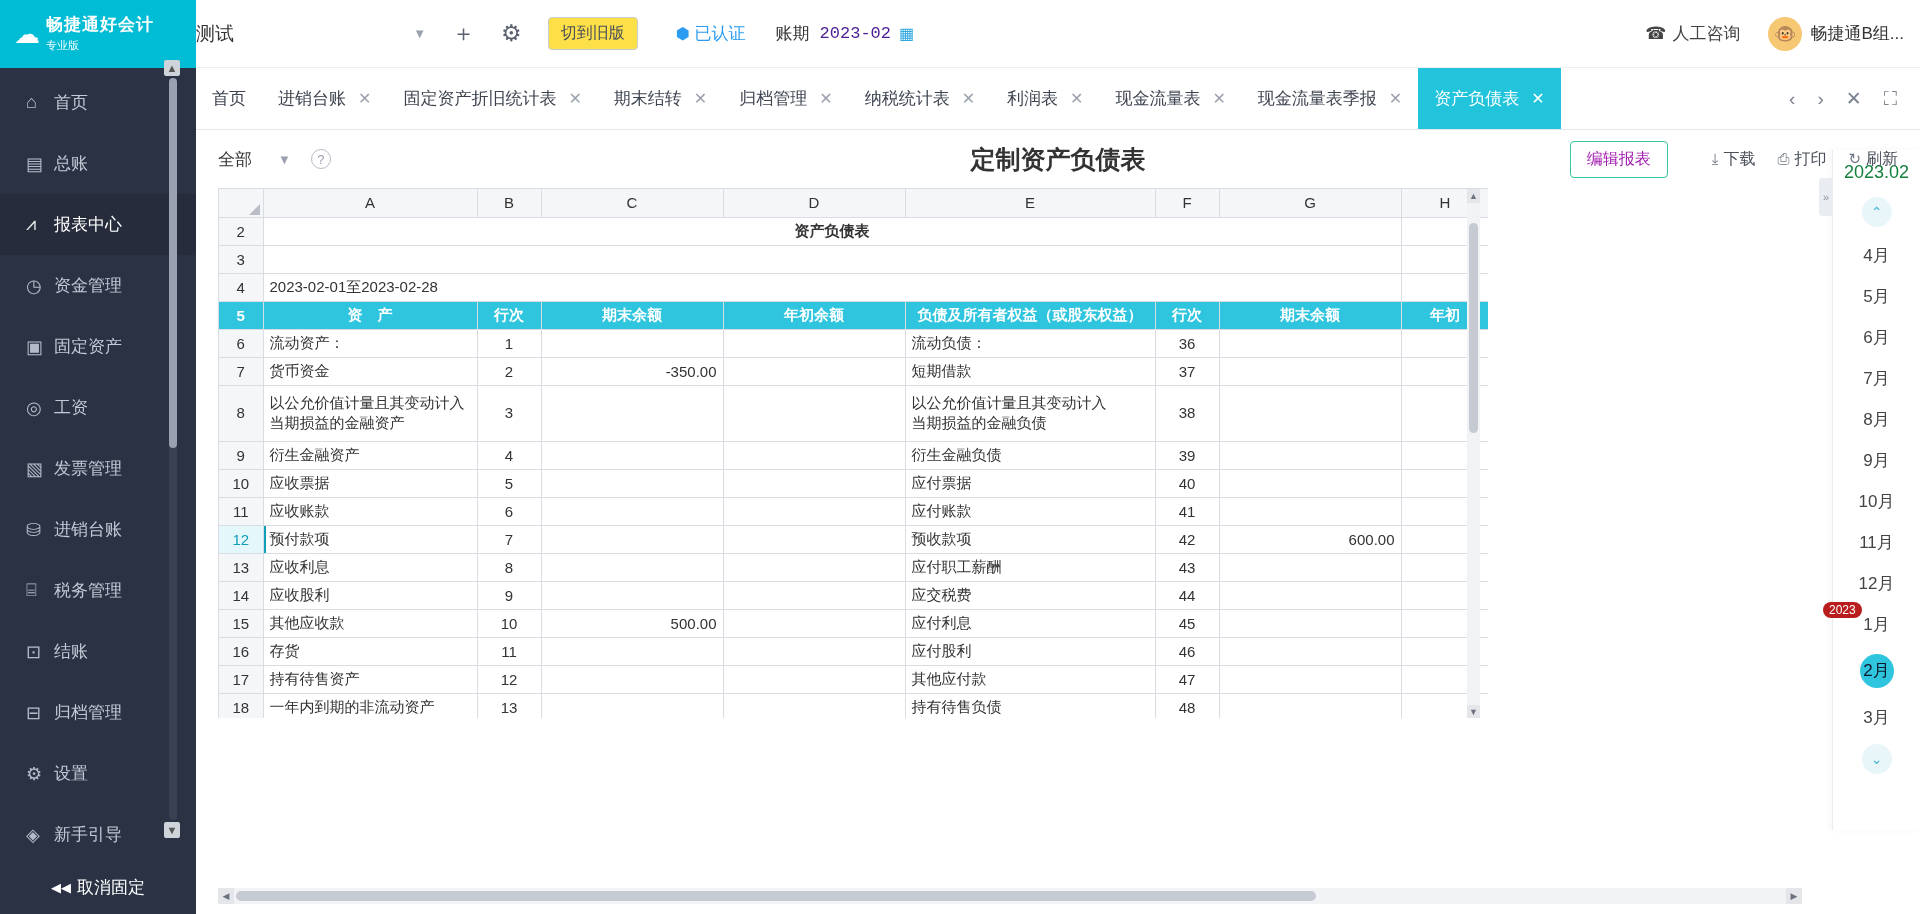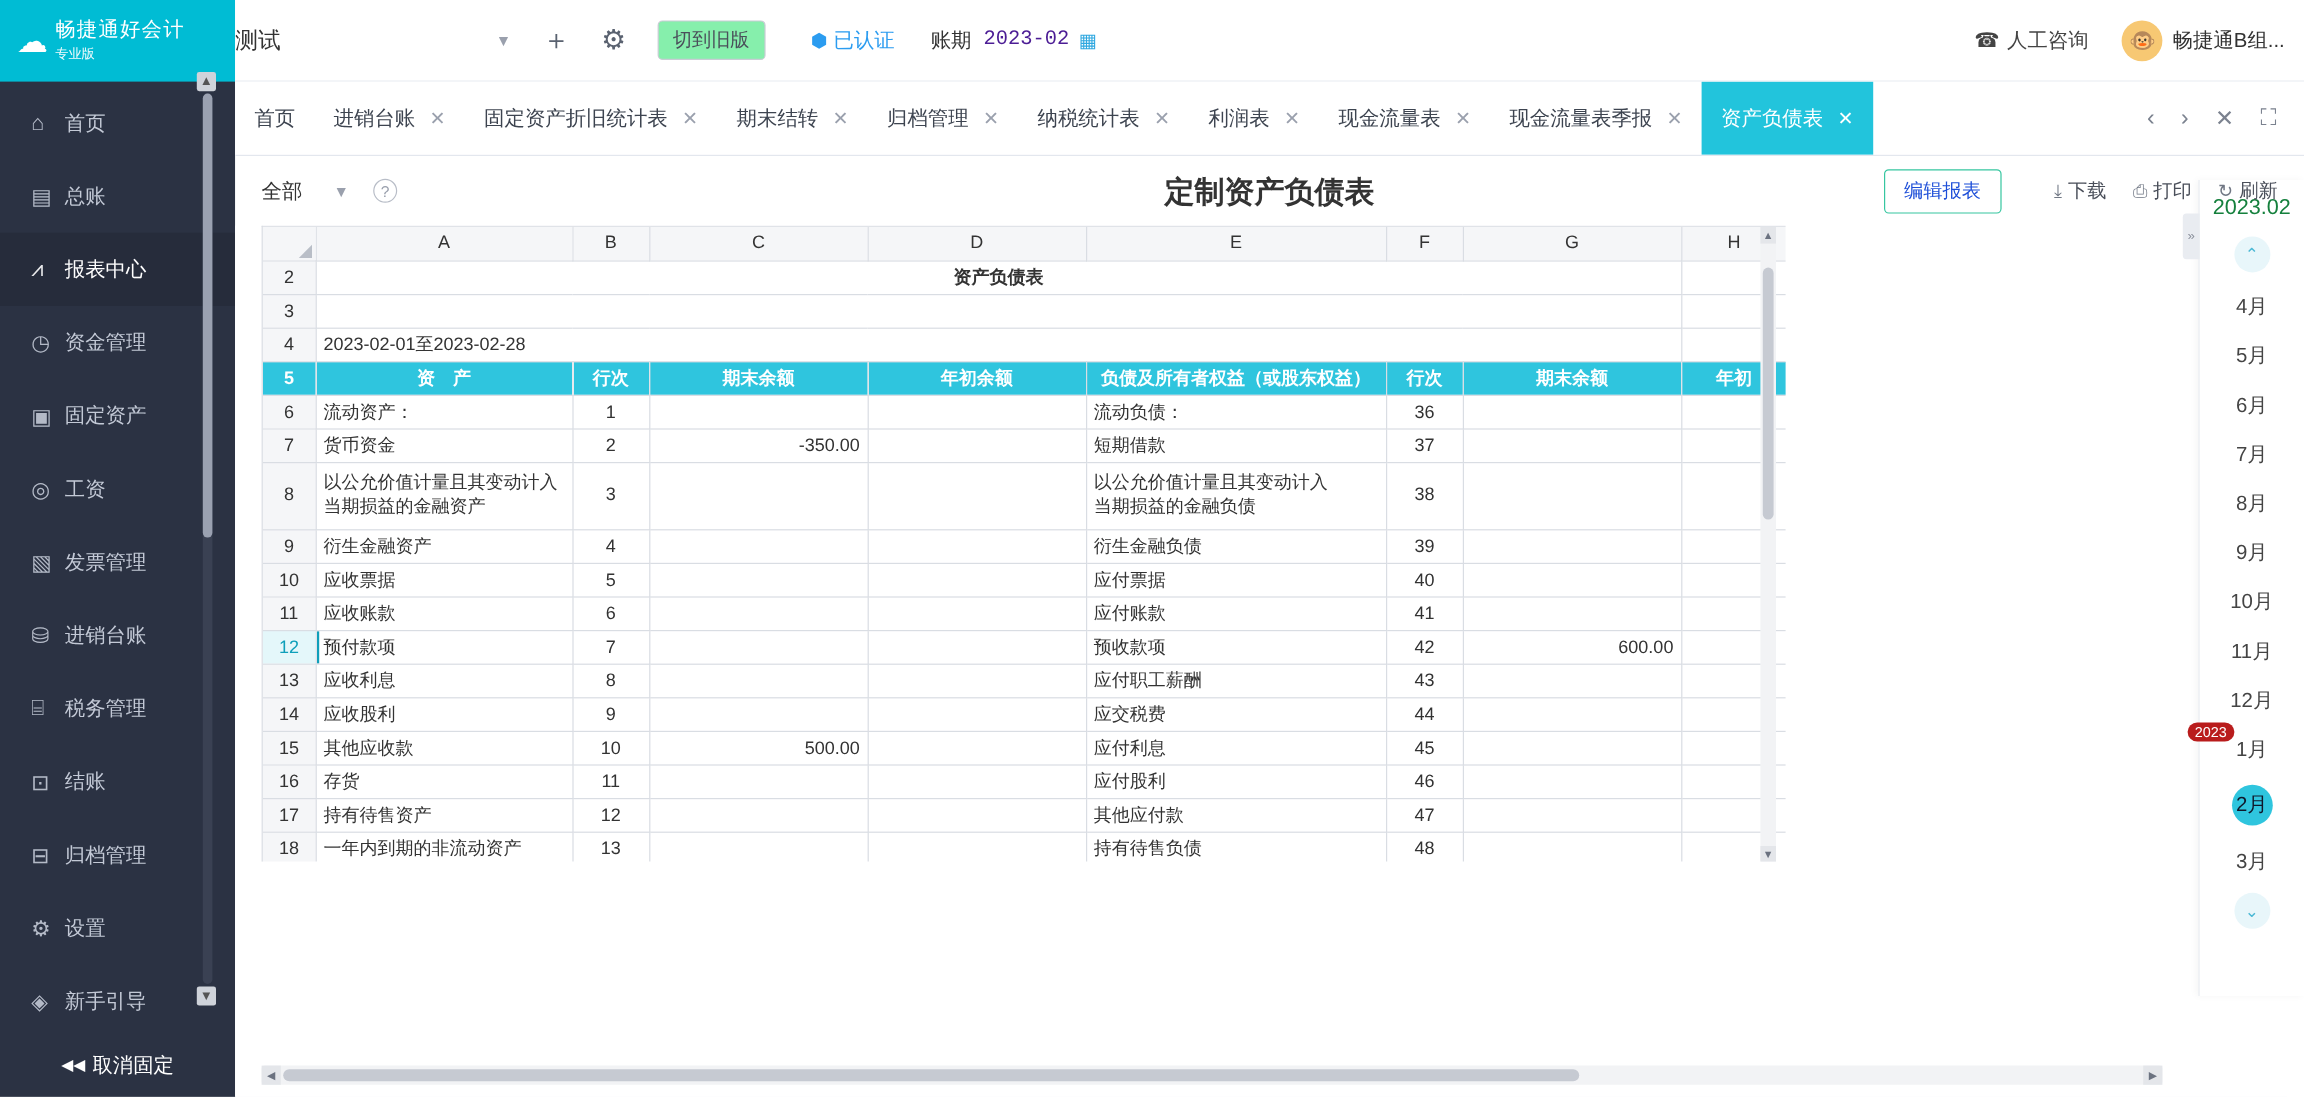--- a/index.html
+++ b/index.html
@@ -20,21 +20,21 @@
     position: relative;
   }
   .logo {
     height: 68px;
     background: #00b4d8;
     background: linear-gradient(90deg,#00bcd4,#00bcd4);
     display:flex; align-items:center; padding-left:14px; color:#fff;
   }
   .logo .cloud { font-size: 26px; margin-right:6px; line-height:1; }
   .logo .txt { line-height:1.15; }
-  .logo .t1 { font-size:17px; font-weight:normal; letter-spacing:1px;}
+  .logo .t1 { font-size:17px; font-weight:bold; letter-spacing:1px;}
   .logo .t2 { font-size:11px; opacity:.95; }
   .nav { padding-top:4px; height: 820px; overflow:hidden; }
   .nav-item {
     height: 61px; display:flex; align-items:center; padding-left:26px;
     font-size:17px; color:#c3c9d6; cursor:pointer;
   }
   .nav-item .ico { width:28px; font-size:18px; opacity:.9; }
   .nav-item.active { color:#fff; background:#262c3b; }
   .nav-item.active .ico { color:#fff; }
   .scroll-arrow {
@@ -69,21 +69,21 @@
   .acct-select {
     width:230px; display:flex; align-items:center; justify-content:space-between;
     font-size:19px; color:#333; cursor:pointer;
   }
   .acct-select .caret { color:#9aa0ad; font-size:13px; }
   .top-icon {
     font-size:23px; color:#5a6270; margin-left:26px; cursor:pointer; line-height:1;
   }
   .old-ver {
     margin-left:26px; border:1px solid #c8ccd4; border-radius:4px;
-    padding:5px 12px; font-size:16px; color:#4a4f5a; cursor:pointer; background:#86efac;
+    padding:5px 12px; font-size:16px; color:#4a4f5a; cursor:pointer; background:#fde047;
   }
   .verified {
     margin-left:38px; display:flex; align-items:center; color:#2b9cf0; font-size:17px;
   }
   .verified .hex { margin-right:5px; font-size:16px; }
   .period { margin-left:30px; font-size:17px; color:#333; display:flex; align-items:center; }
   .period .lbl { color:#333; margin-right:10px;}
   .period .val { color:#4c1d95; margin-right:8px;font-family:Liberation Mono, monospace;}
   .period .cal { color:#2fa8e0; font-size:16px; }
   .top-right { margin-left:auto; display:flex; align-items:center; padding-right:16px; }
@@ -118,21 +118,21 @@
   .help-ico {
     margin-left:20px; width:20px; height:20px; border-radius:50%;
     border:1px solid #b8bdc7; color:#9aa0ad; font-size:13px; text-align:center; line-height:19px;
   }
   .rep-title {
     position:absolute; left:0; right:0; text-align:center; font-size:25px; color:#333; font-weight:bold;
     pointer-events:none;
   }
   .rep-actions { margin-left:auto; display:flex; align-items:center; z-index:2;}
   .btn-edit {
-    border:1px solid #36c6a0; color:#1d4ed8; background:#fff; border-radius:4px;
+    border:1px solid #36c6a0; color:#a21caf; background:#fff; border-radius:4px;
     padding:7px 16px; font-size:16px; cursor:pointer; margin-right:22px;
   }
   .act { font-size:16px; color:#4a4f5a; margin-left:22px; cursor:pointer; display:flex; align-items:center;}
   .act .ai { margin-right:5px; font-size:15px; color:#707784;}
 
   
   .sheet-wrap { flex:1; position:relative; overflow:hidden; background:#fff; padding:0 22px 0 22px;}
   .grid {
     position:relative; width:1270px; height:530px; border-top:1px solid #d9dde3;
     border-left:1px solid #d9dde3; overflow:hidden;

